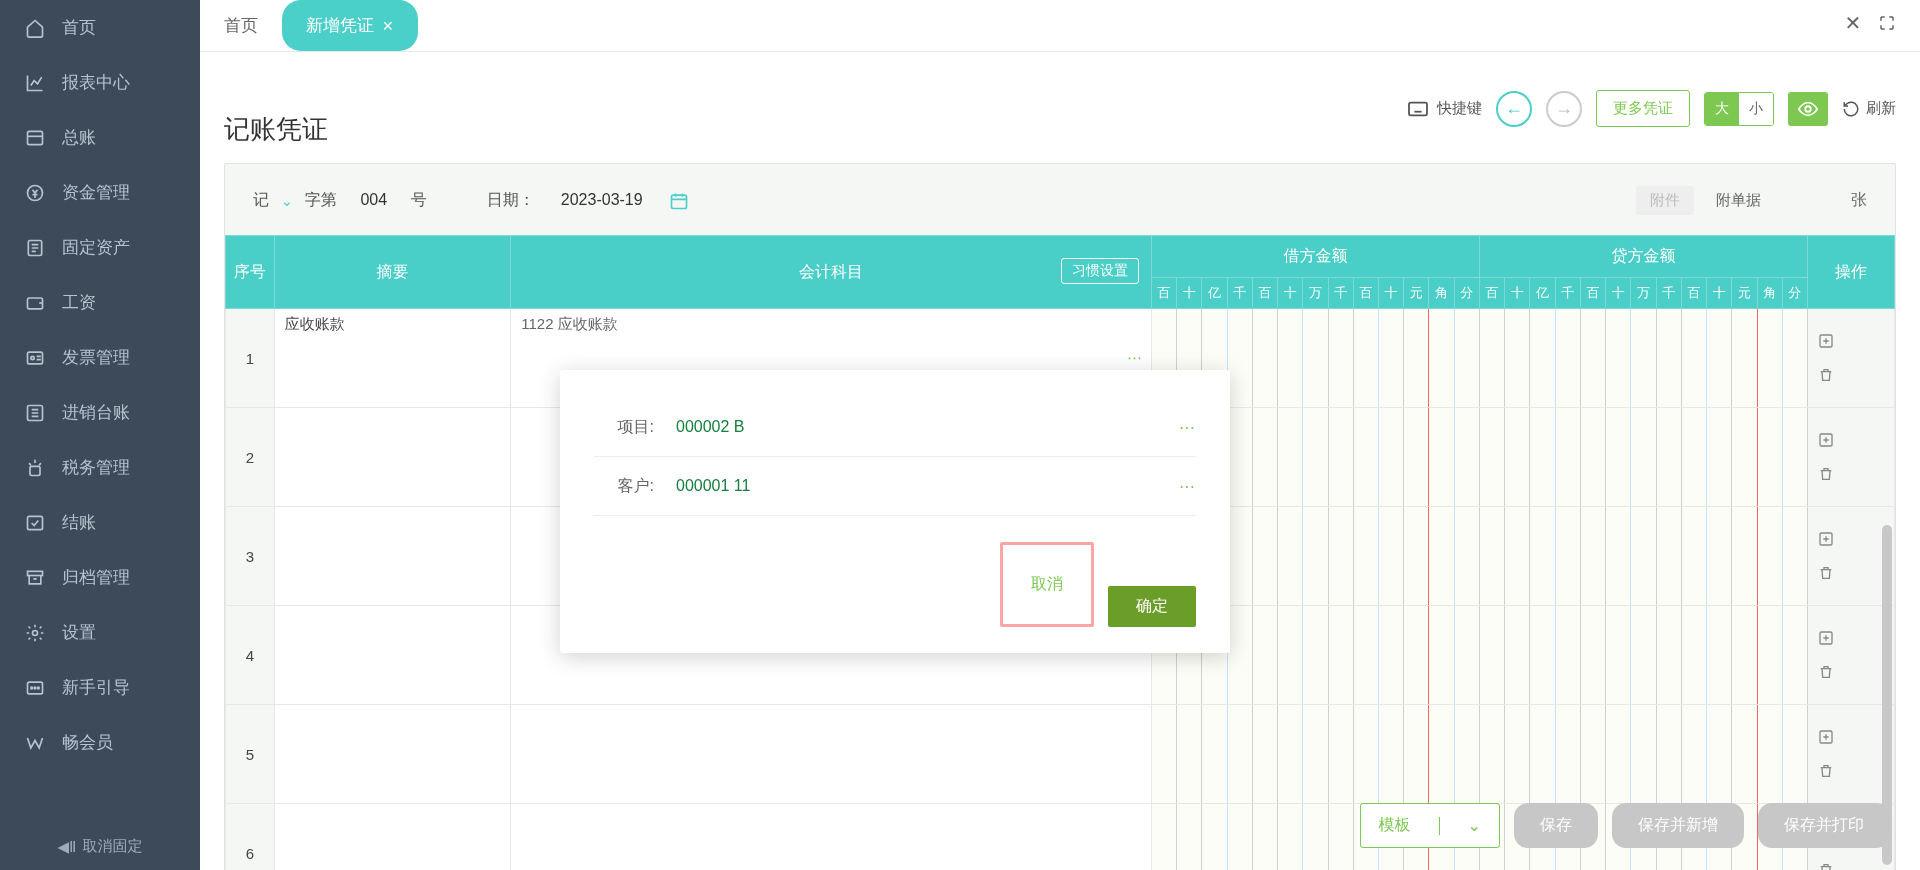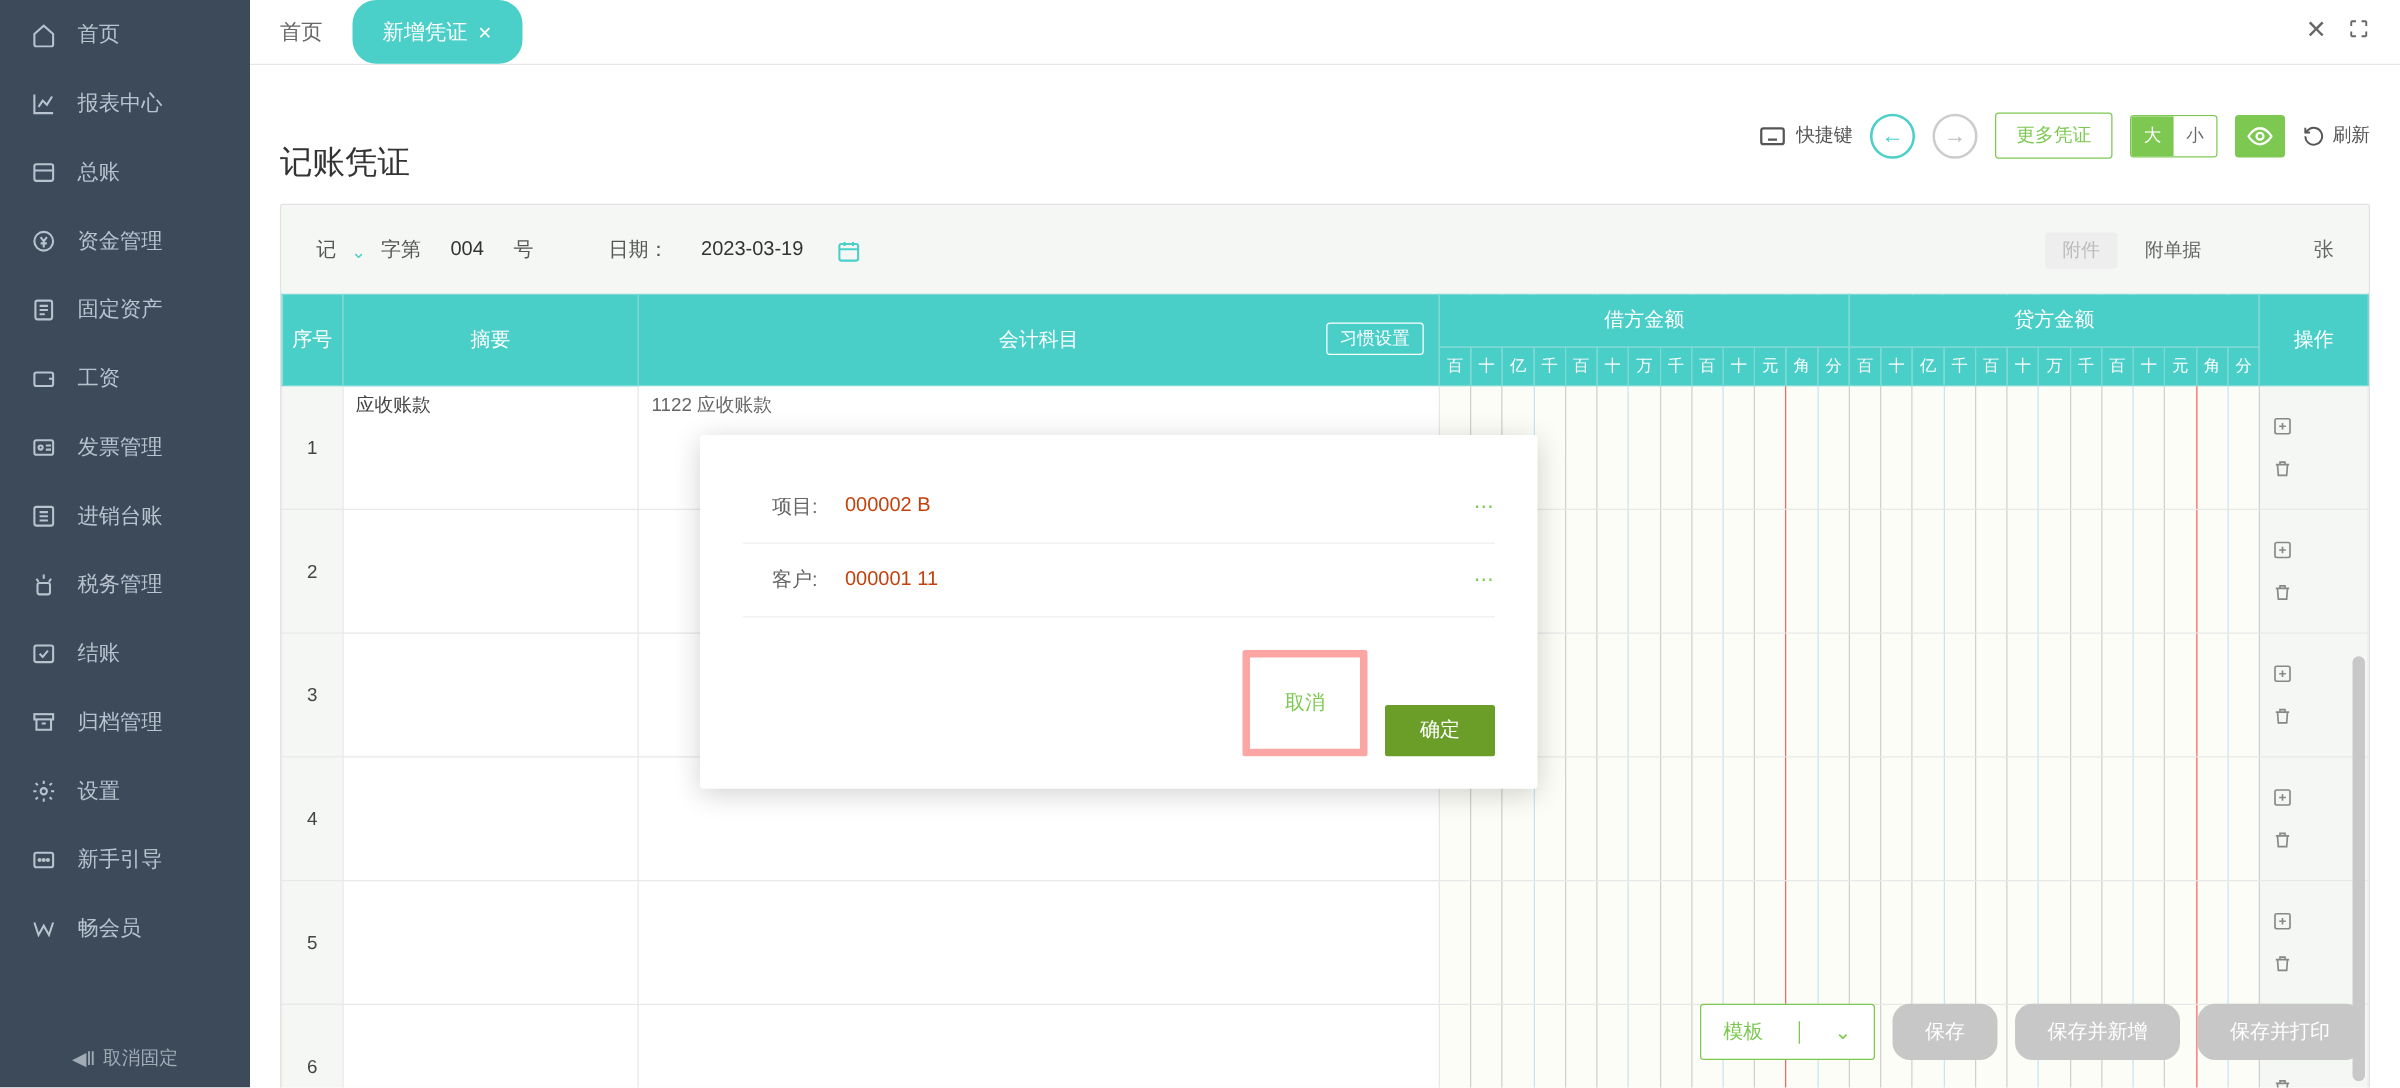--- a/index.html
+++ b/index.html
@@ -53,28 +53,28 @@
 .op-icon{color:#888;margin:0 6px;cursor:pointer;font-size:16px;}
 .habit-btn{position:absolute;border:1px solid #fff;color:#fff;background:transparent;padding:3px 10px;font-size:14px;border-radius:3px;cursor:pointer;}
 .subject-cell{position:relative;}
 .subject-text{color:#666;}
 .subject-more{position:absolute;right:8px;top:50%;transform:translateY(-50%);color:#7cc850;cursor:pointer;letter-spacing:1px;}
 .total-row td{background:#f5f7f4;font-size:17px;color:#333;vertical-align:middle;height:56px;}
 .footer-actions{position:absolute;right:30px;bottom:22px;display:flex;gap:14px;}
 .btn-disabled{background:#c7c7c7;color:#fff;border:none;padding:12px 26px;font-size:16px;border-radius:14px;cursor:not-allowed;}
 .btn-template{border:1px solid #7cc850;color:#7cc850;background:#fff;padding:11px 18px;font-size:16px;border-radius:3px;display:flex;align-items:center;gap:28px;cursor:pointer;}
 .btn-template .sep{width:1px;height:18px;background:#7cc850;}
-.popup{position:absolute;left:560px;top:348px;width:670px;background:#fff;box-shadow:0 4px 22px rgba(0,0,0,0.18);border-radius:3px;padding:28px 34px 26px 34px;z-index:50;}
+.popup{position:absolute;left:560px;top:370px;width:670px;background:#fff;box-shadow:0 4px 22px rgba(0,0,0,0.18);border-radius:3px;padding:28px 34px 26px 34px;z-index:50;}
 .popup-row{display:flex;align-items:center;gap:18px;padding:14px 0;border-bottom:1px solid #eee;}
 .popup-row:last-of-type{border-bottom:none;}
 .popup-label{width:60px;text-align:right;color:#666;font-size:16px;}
-.popup-input{flex:1;border:none;font-size:16px;color:#c2410c;padding:6px 4px;}
+.popup-input{flex:1;border:none;font-size:16px;color:#15803d;padding:6px 4px;}
 .popup-more{color:#7cc850;cursor:pointer;font-size:16px;letter-spacing:1px;}
 .popup-actions{display:flex;justify-content:flex-end;gap:14px;margin-top:26px;}
-.btn-cancel{border:6px solid #fca5a5;color:#7cc850;background:#fff;padding:10px 28px;font-size:16px;border-radius:2px;cursor:pointer;}
+.btn-cancel{border:3px solid #fca5a5;color:#7cc850;background:#fff;padding:10px 28px;font-size:16px;border-radius:2px;cursor:pointer;}
 .btn-ok{border:none;background:#6b9e28;color:#fff;padding:10px 28px;font-size:16px;border-radius:2px;cursor:pointer;margin-top:44px;}
 .scroll-thumb{position:absolute;right:3px;top:290px;width:10px;height:340px;background:#c8c8c8;border-radius:5px;}
 svg{display:block;}
 </style>
 </head>
 <body>
 
 <div class="sidebar">
   <div class="sidebar-item">
       <span class="sidebar-icon">

